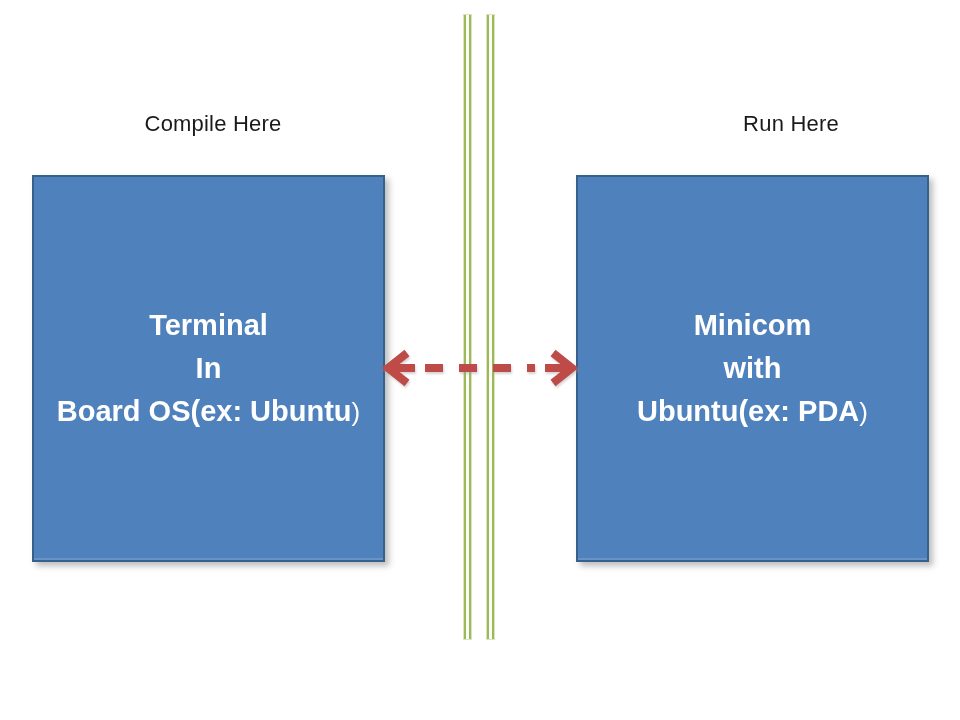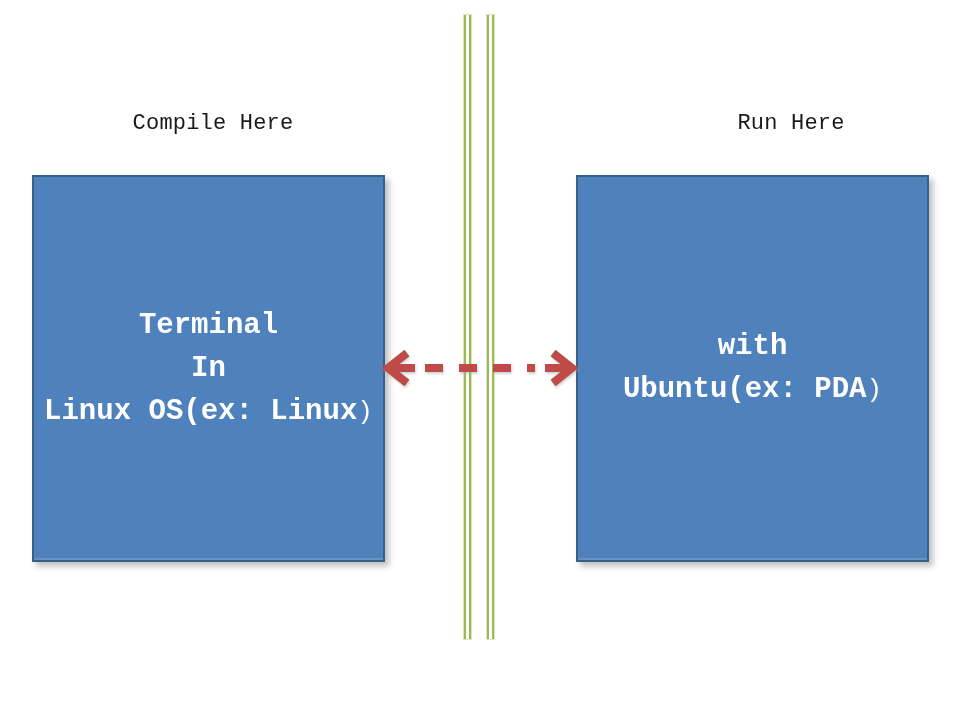--- a/index.html
+++ b/index.html
@@ -5,21 +5,21 @@
   html, body {
     margin: 0;
     padding: 0;
     background: #ffffff;
   }
   .slide {
     position: relative;
     width: 960px;
     height: 657px;
     background: var(--background, #ffffff);
-    font-family: Liberation Mono, monospace;
+    font-family: Liberation Sans, sans-serif;
     overflow: hidden;
   }
   .side-label {
     position: absolute;
     top: 111px;
     width: 360px;
     text-align: center;
     font-size: 22px;
     letter-spacing: 0.2px;
     color: var(--label-text, #1a1a1a);
@@ -91,24 +91,25 @@
 
   <div class="side-label right">Run Here</div>
 
   <div class="divider divider-left"></div>
 
   <div class="divider divider-right"></div>
 
   <div class="box box-left">
     <div class="box-line">Terminal</div>
     <div class="box-line">In</div>
-    <div class="box-line"><span>Linux OS(ex: Linux</span><span class="paren">)</span></div>
+    <div class="box-line"><span>Board OS(ex: Ubuntu</span><span class="paren">)</span></div>
   </div>
 
   <div class="box box-right">
+    <div class="box-line">Minicom</div>
     <div class="box-line">with</div>
     <div class="box-line"><span>Ubuntu(ex: PDA</span><span class="paren">)</span></div>
   </div>
 
   <svg class="arrow" width="198" height="44" viewBox="0 0 198 44">
     <path d="M26 7 L7 22 L26 37 M8 22 H34" stroke="#BE4B48"></path>
     <path d="M44 22 H154" stroke-dasharray="18 16" stroke="#BE4B48"></path>
     <path d="M172 7 L191 22 L172 37 M164 22 H190" stroke="#BE4B48"></path>
   </svg>
 

